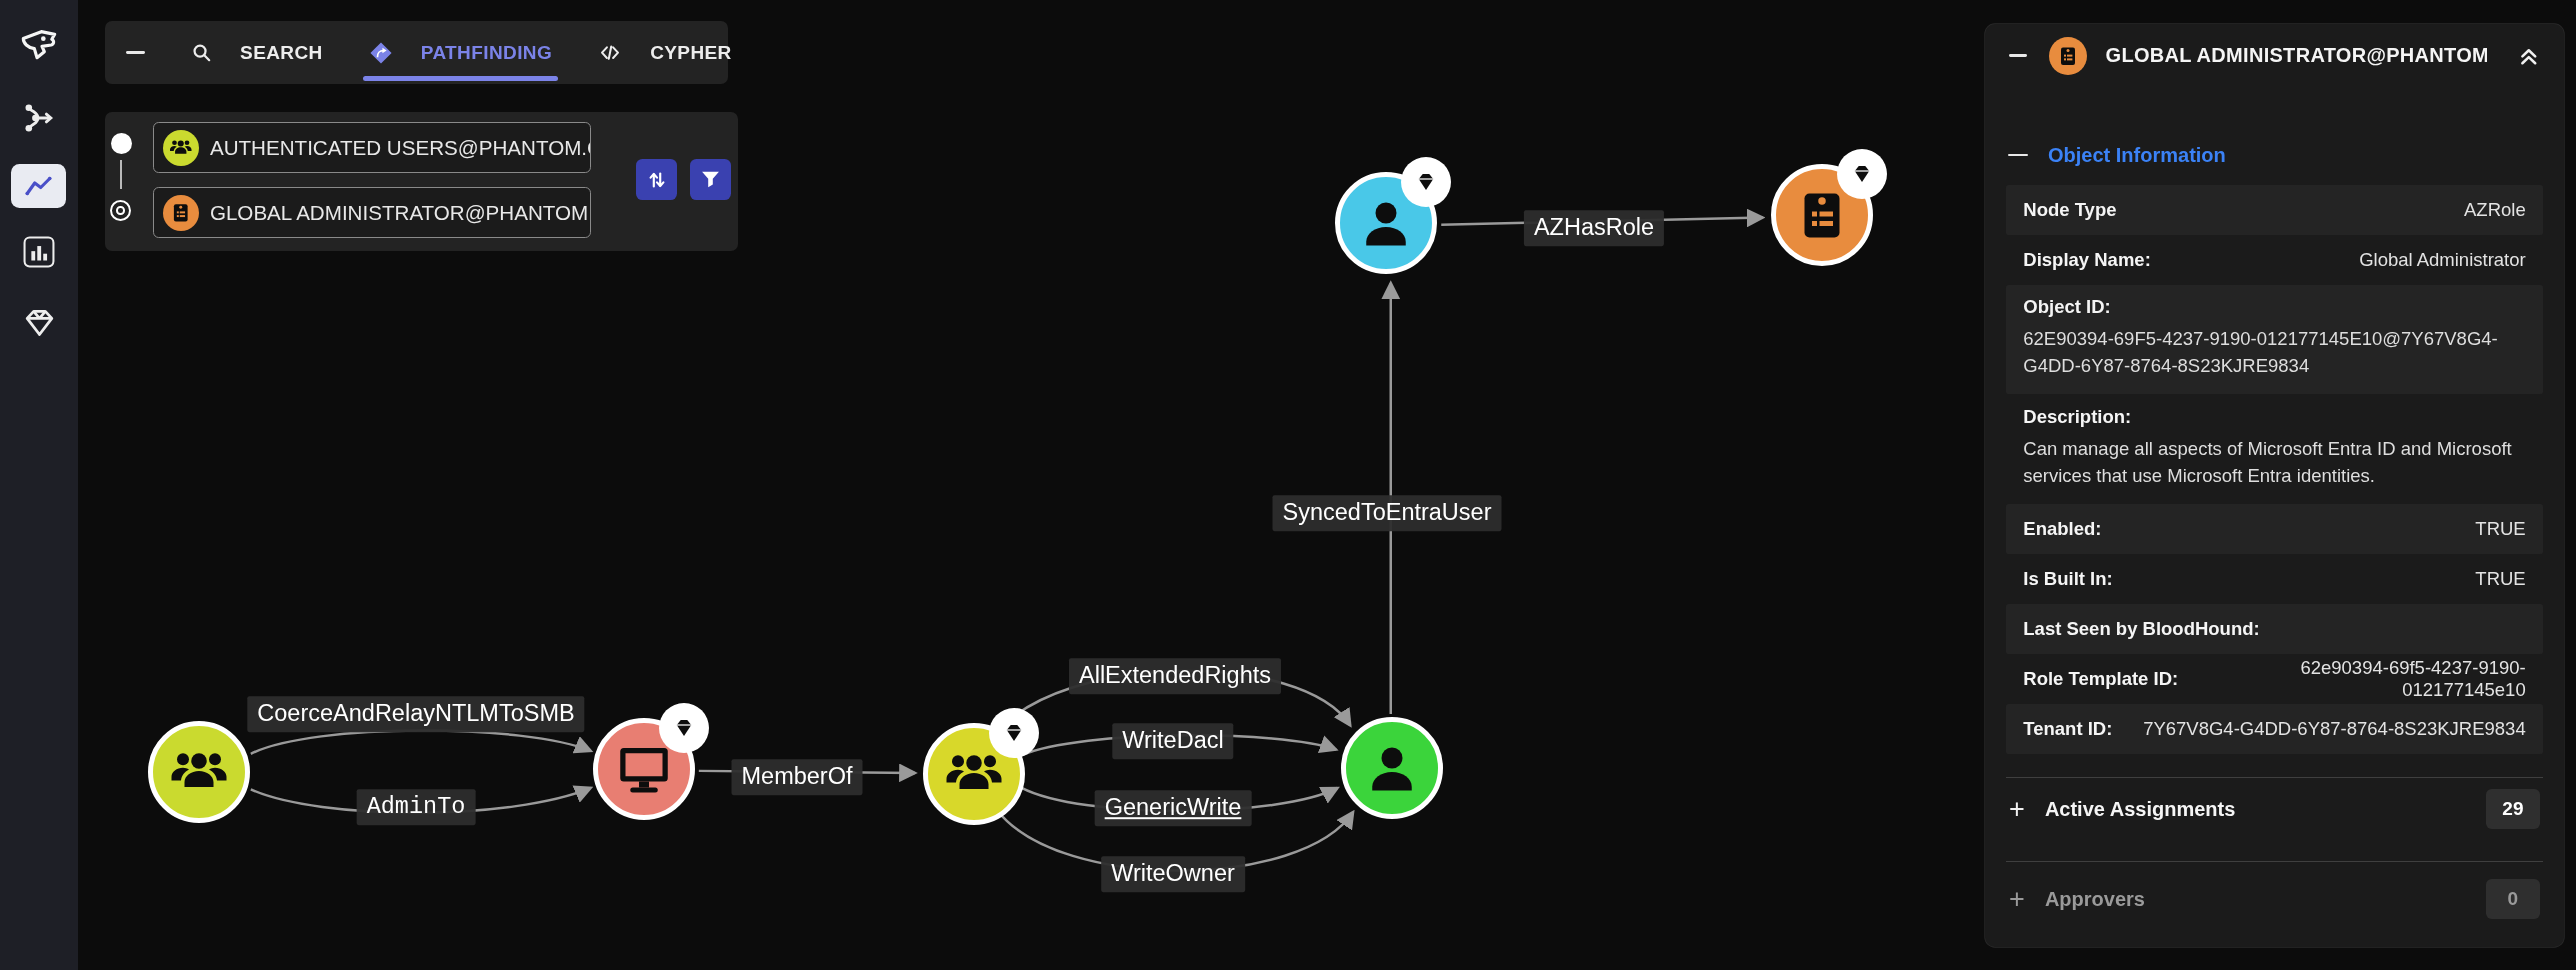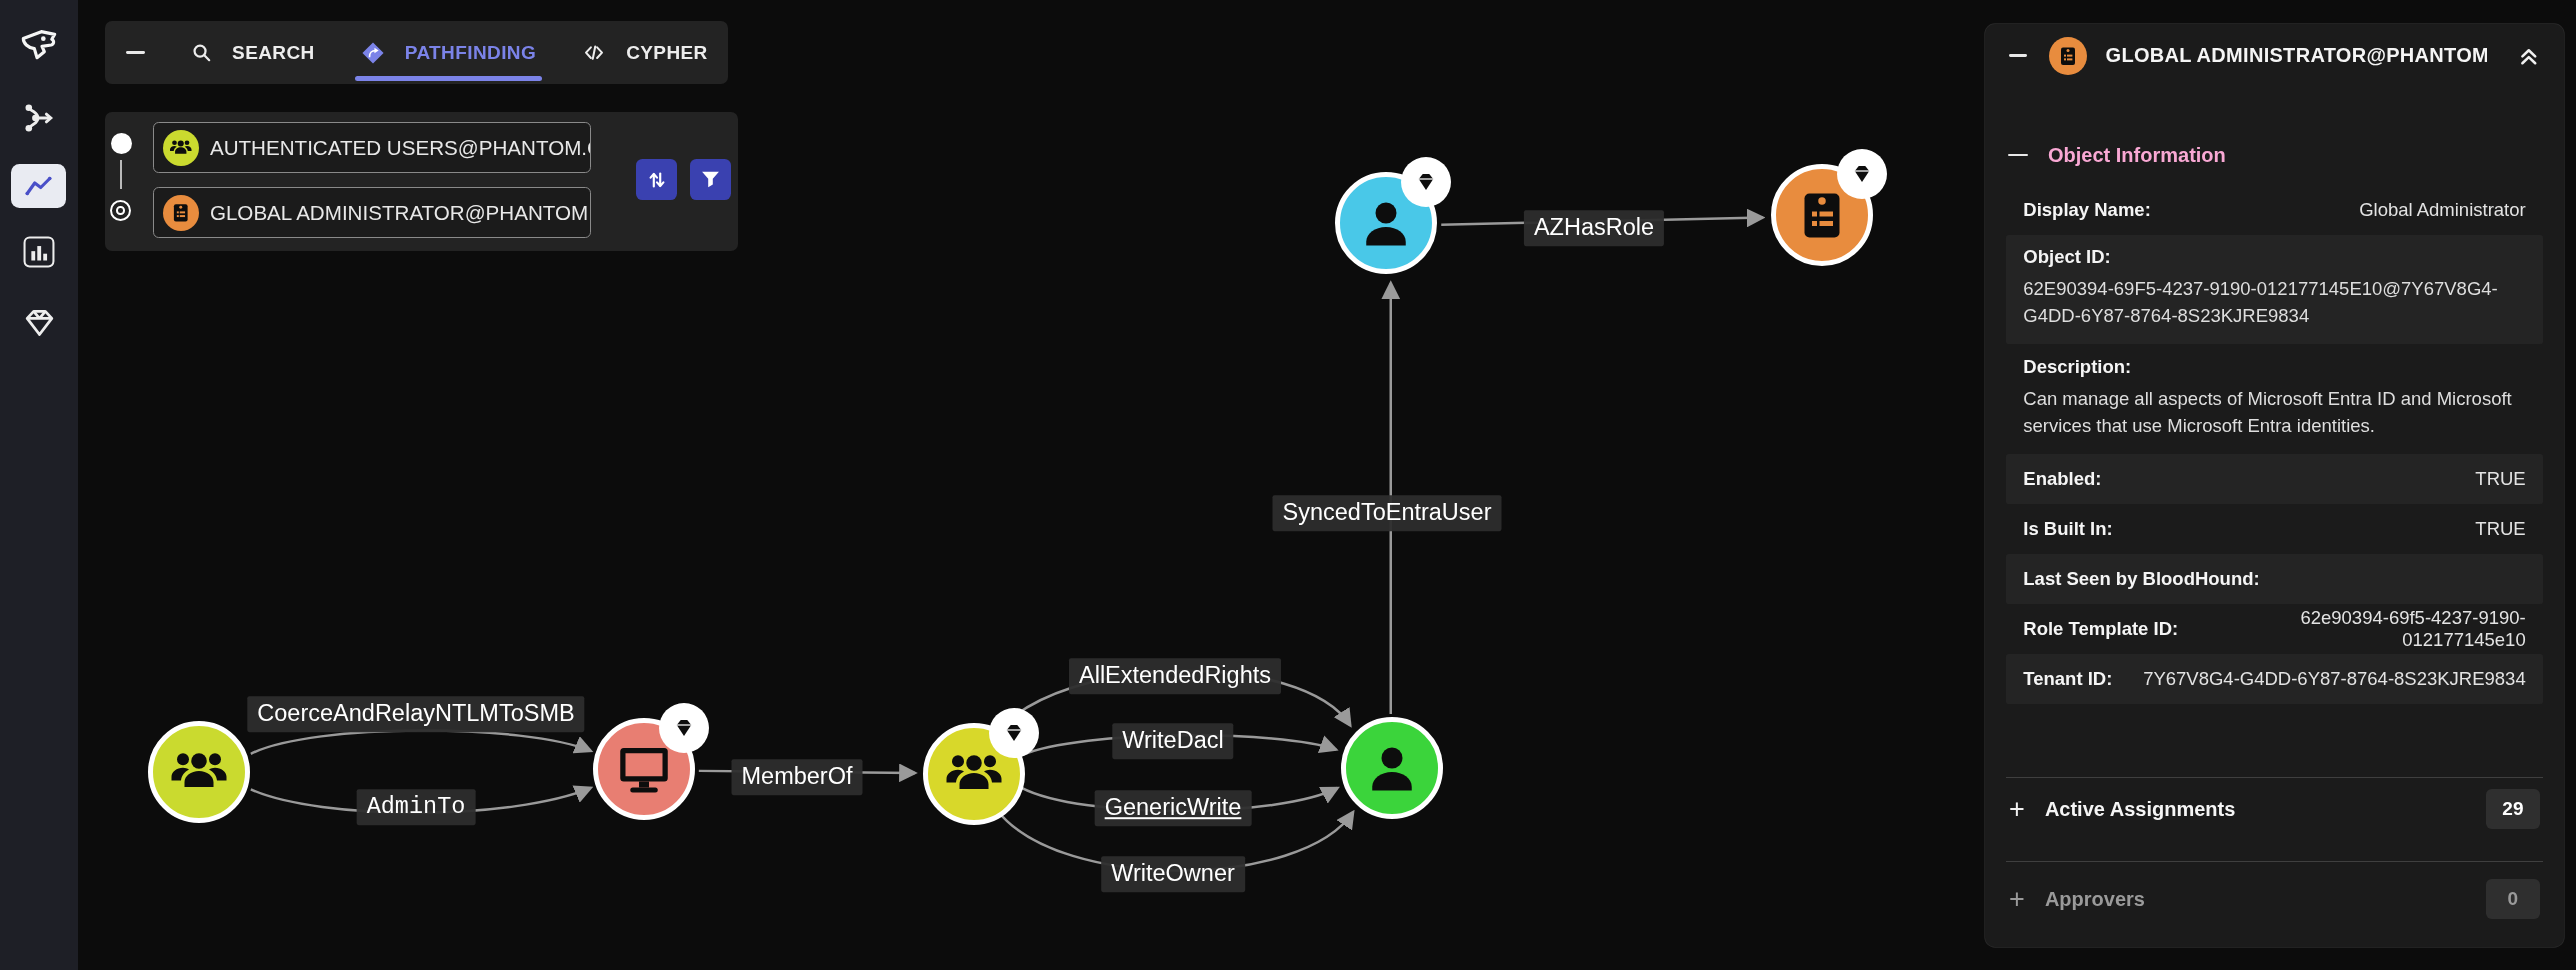--- a/index.html
+++ b/index.html
@@ -10,21 +10,21 @@
   .sidebar{position:absolute;left:0;top:0;width:78px;height:100%;background:#1e1f26;z-index:20;}
   .side-ic{position:absolute;left:0;width:78px;display:flex;justify-content:center;align-items:center;}
   .active-box{position:absolute;left:11.4px;top:164px;width:55px;height:44px;background:#e9ebf2;
               border-radius:8.5px;display:flex;align-items:center;justify-content:center;}
 
   
   .tab-panel{position:absolute;left:105px;top:21.3px;width:623px;height:63px;background:#232323;
              border-radius:7.1px;display:flex;align-items:center;padding:0 21.3px;box-sizing:border-box;z-index:10;}
   .minus-bar{width:18.5px;height:2.8px;background:#e8e8e8;border-radius:1.4px;}
   .collapse-btn{margin-right:46px;display:flex;align-items:center;justify-content:center;width:25.6px;height:25.6px;}
-  .tab{position:relative;display:flex;align-items:center;gap:20px;margin-right:46px;color:#ededed;
+  .tab{position:relative;display:flex;align-items:center;gap:28px;margin-right:46px;color:#ededed;
        font-size:19px;font-weight:700;letter-spacing:0.4px;white-space:nowrap;}
   .tab.active{color:#7b83e8;}
   .tab.active::after{content:"";position:absolute;left:-5.7px;right:-5.7px;bottom:-16.4px;height:5px;
                      border-radius:2.8px;background:#7b83e8;}
 
   
   .pf-panel{position:absolute;left:105px;top:112px;width:633px;height:139px;background:#232323;
             border-radius:7.1px;z-index:10;}
   .pf-start{position:absolute;left:5.7px;top:20.6px;width:21.3px;height:21.3px;border-radius:50%;background:#fff;}
   .pf-line{position:absolute;left:15px;top:48px;width:2.1px;height:28.5px;background:#b9b9b9;}
@@ -58,21 +58,21 @@
   .obj-panel{position:absolute;left:1985px;top:23.5px;width:579px;height:923px;background:#1b1b1b;
              border-radius:10px;box-shadow:0 0 0 0.7px #2a2a2a;z-index:10;}
   .obj-header{position:absolute;top:0;left:0;right:0;height:64px;display:flex;align-items:center;
               padding:0 20px;gap:18.5px;box-sizing:border-box;}
   .obj-title{flex:1;color:#f5f5f5;font-size:20px;font-weight:700;letter-spacing:0.3px;
              white-space:nowrap;overflow:hidden;}
   .role-circ{width:38px;height:38px;border-radius:50%;background:#e88c3e;display:flex;
              align-items:center;justify-content:center;flex:0 0 38px;}
   .role-circ svg{width:24px;height:24px;}
   .oi-head{position:absolute;top:120px;left:23px;display:flex;align-items:center;gap:20px;
-           color:#f9a8d4;font-size:20px;font-weight:700;}
+           color:#3b82f6;font-size:20px;font-weight:700;}
   .rows{position:absolute;top:161px;left:21.3px;right:21.3px;}
   .info-row{display:flex;justify-content:space-between;align-items:center;min-height:50px;
             padding:0 17px;font-size:18.5px;color:#e3e3e3;gap:14.2px;}
   .info-row .lbl{font-weight:700;color:#f5f5f5;white-space:nowrap;}
   .info-row .val{text-align:right;}
   .info-row.alt{background:#242424;border-radius:2.8px;}
   .info-row.block{display:block;padding:11.4px 17px 14.2px;}
   .info-row.block .lbl{display:block;margin-bottom:8.5px;}
   .info-row.block .val{display:block;text-align:left;line-height:1.45;overflow-wrap:anywhere;color:#dedede;}
   .divider{position:absolute;left:21.3px;right:21.3px;height:1.4px;background:#3f3f3f;}
@@ -349,20 +349,24 @@
         </svg>
       </div>
     </div>
 
     <div class="oi-head">
       <span class="minus-bar" style="width:20px;"></span>
       <span>Object Information</span>
     </div>
 
     <div class="rows" id="info-rows">
+        <div class="info-row alt">
+          <span class="lbl">Node Type</span>
+          <span class="val">AZRole</span>
+        </div>
         <div class="info-row">
           <span class="lbl">Display Name:</span>
           <span class="val">Global Administrator</span>
         </div>
         <div class="info-row block alt">
           <span class="lbl">Object ID:</span>
           <span class="val">62E90394-69F5-4237-9190-012177145E10@7Y67V8G4-G4DD-6Y87-8764-8S23KJRE9834</span>
         </div>
         <div class="info-row block">
           <span class="lbl">Description:</span>

